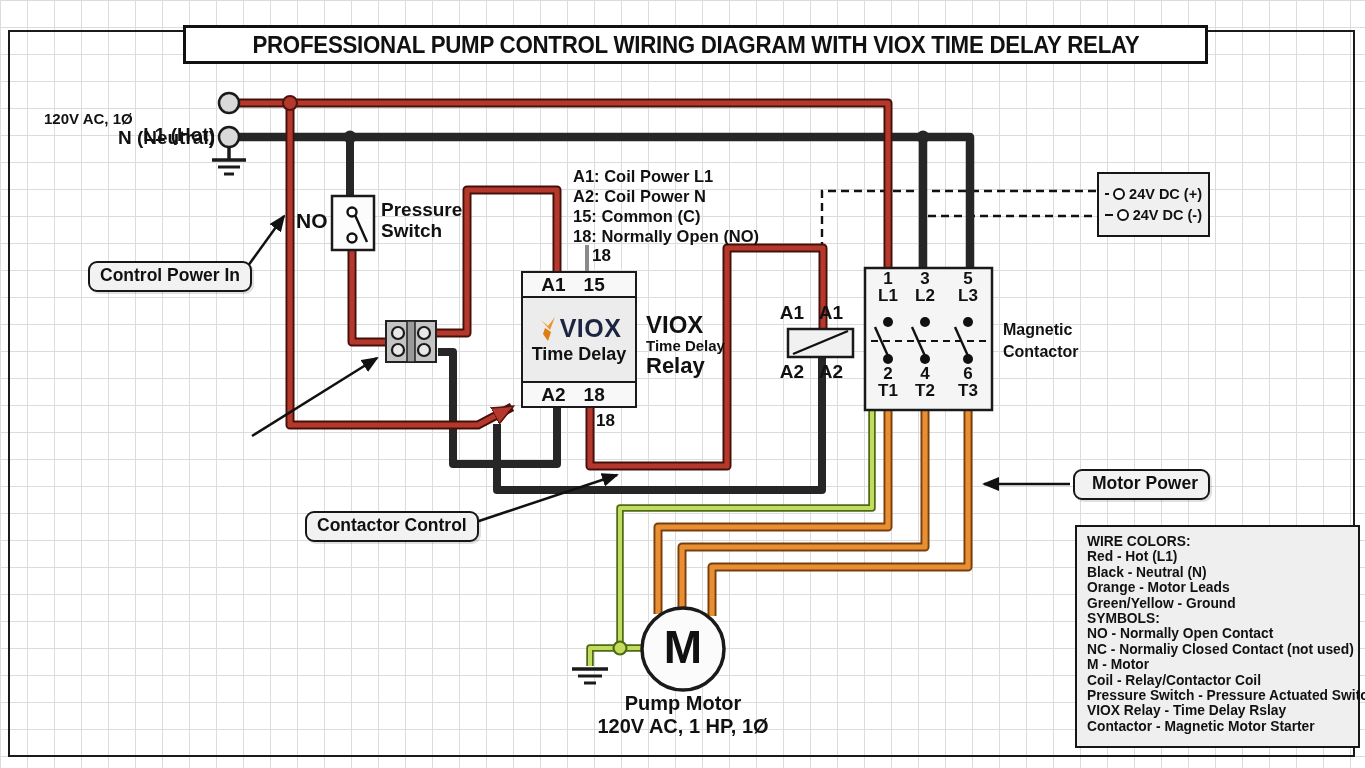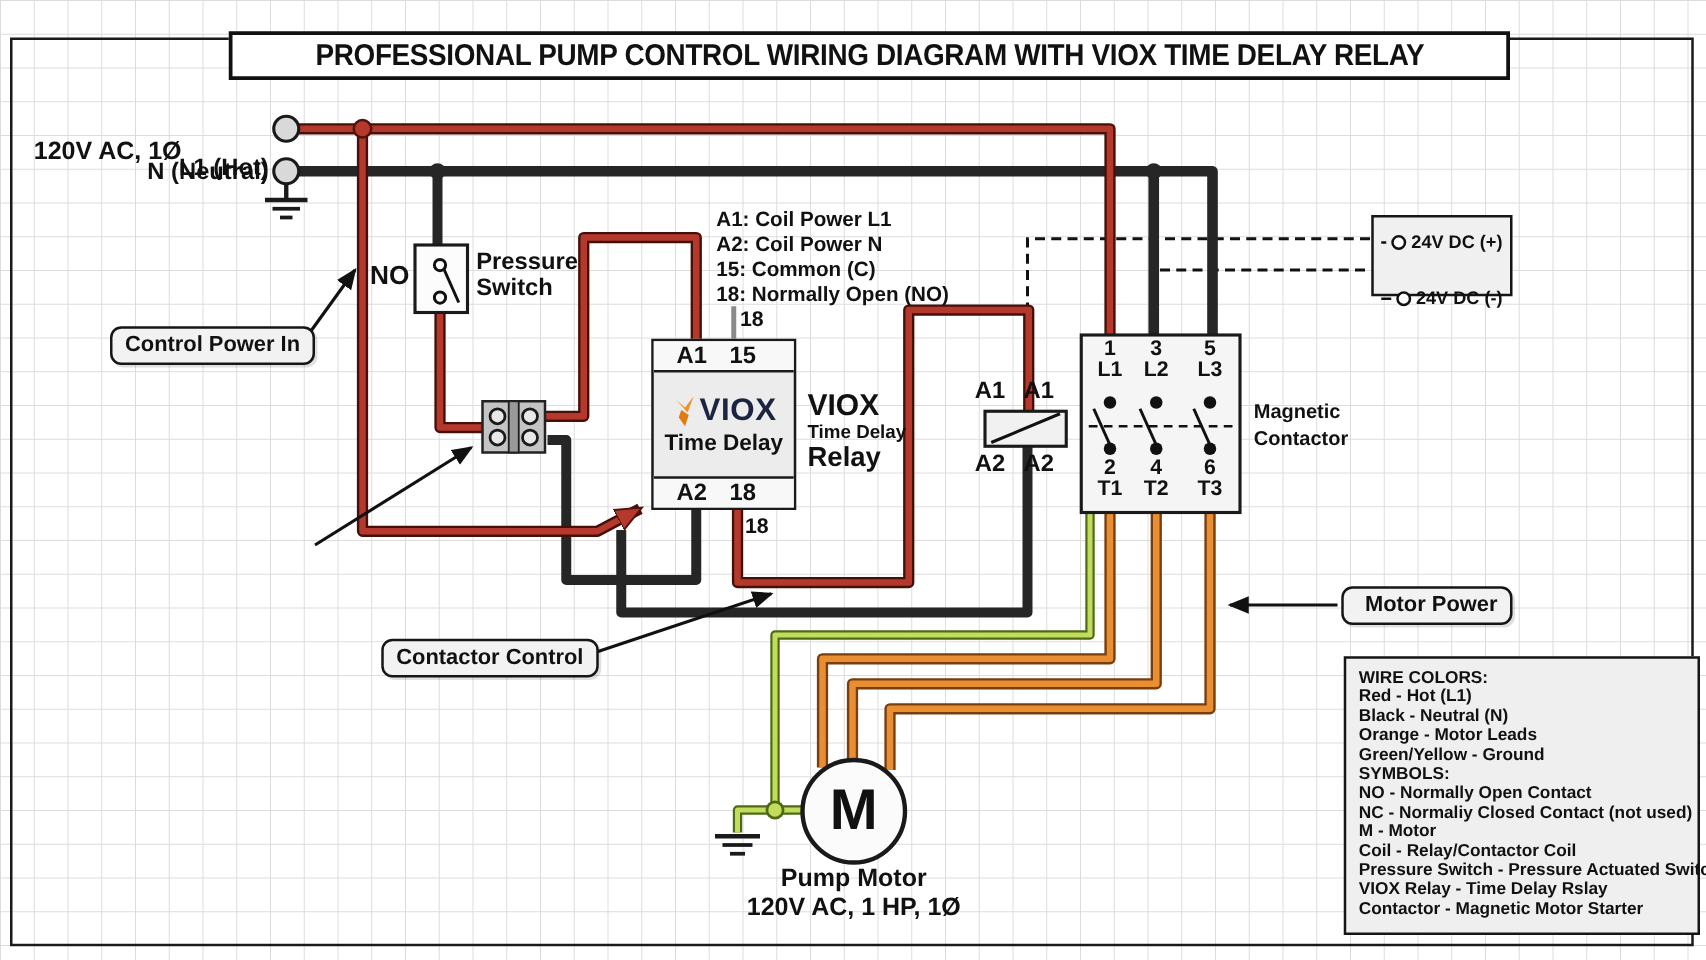--- a/index.html
+++ b/index.html
@@ -27,21 +27,21 @@
     gap:18px;font-weight:bold;font-size:19px;padding-right:12px;box-sizing:border-box;}
   .r-strip.top{border-bottom:2px solid #1a1a1a;}
   .r-strip.bot{border-top:2px solid #1a1a1a;}
   .r-mid{flex:1;display:flex;flex-direction:column;align-items:center;justify-content:center;}
   .logo-row{display:flex;align-items:center;gap:1px;}
   .logo-word{font-weight:bold;font-size:25px;color:#1b2440;letter-spacing:0.5px;}
   .logo-sub{font-weight:bold;font-size:18px;color:#111;margin-top:1px;}
   
   #dc-box{left:1097px;top:172px;width:113px;height:65px;box-sizing:border-box;border:2.5px solid #161616;
     background:#f0f0f0;z-index:3;display:flex;flex-direction:column;justify-content:center;gap:5px;padding:0 6px;}
-  .dc-row{display:flex;align-items:center;gap:4px;margin-top:24px;}
+  .dc-row{display:flex;align-items:center;gap:4px;}
   .dash-stub{width:11px;border-top:2.5px dashed #111;}
   .dc-circle{width:8px;height:8px;border:2.3px solid #111;border-radius:50%;background:#fff;flex:0 0 auto;}
   .dc-label{font-weight:bold;font-size:14.5px;white-space:nowrap;}
   
   #legend{left:1075px;top:525px;width:285px;height:223px;box-sizing:border-box;border:2.5px solid #161616;
     background:#efefef;z-index:3;padding:7px 10px;font-weight:bold;font-size:13.8px;line-height:15.4px;}
   #legend p{margin:0;white-space:nowrap;}
   #legend .sym-title{}
   .pole-lbl{position:absolute;z-index:4;width:44px;text-align:center;font-weight:bold;font-size:17px;line-height:16.5px;}
   .two-line{white-space:normal;line-height:21px;}
@@ -172,21 +172,21 @@
       <path d="M252,436 L377,358" marker-end="url(#ah)"></path>
       <path d="M470,524 L617,475" marker-end="url(#ah)"></path>
       <path d="M1070,484 L984,484" marker-end="url(#ah)"></path>
     </g>
   </svg>
 
   <div id="title-box" class="abs">
     <span class="t">PROFESSIONAL PUMP CONTROL WIRING DIAGRAM WITH VIOX TIME DELAY RELAY</span>
   </div>
 
-  <div class="txt" style="left:27px;top:110px;font-size:20px;">120V AC, 1Ø</div>
+  <div class="txt" style="left:44px;top:110px;font-size:15px;">120V AC, 1Ø</div>
   <div class="txt" style="left:110px;top:92px;width:105px;text-align:right;font-size:19px;margin-top:32px;">L1 (Hot)</div>
   <div class="txt" style="left:110px;top:127px;width:105px;text-align:right;font-size:19px;">N (Neutral)</div>
 
   <div class="txt" style="left:296px;top:209px;font-size:21px;">NO</div>
   <div class="txt two-line" style="left:381px;top:199px;width:92px;font-size:19px;">Pressure Switch</div>
 
   <div class="txt" style="left:573px;top:166px;font-size:16.5px;line-height:20px;">
     <div>A1: Coil Power L1</div>
     <div>A2: Coil Power N</div>
     <div>15: Common (C)</div>

